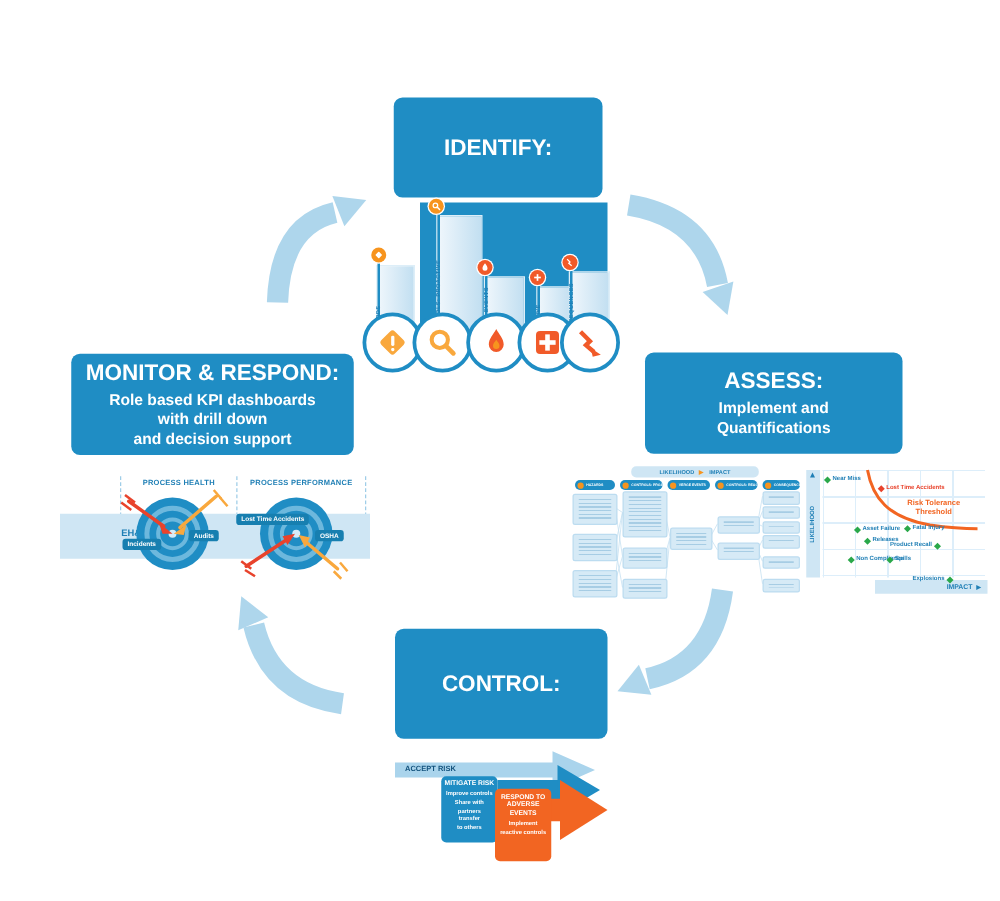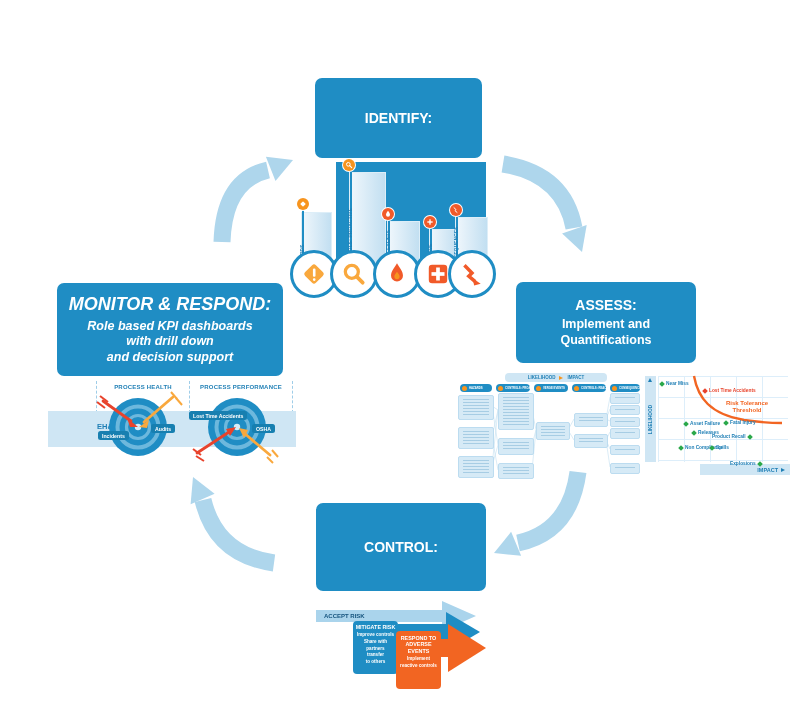--- a/index.html
+++ b/index.html
@@ -5,25 +5,25 @@
   html,body{margin:0;padding:0;background:#fff;}
   .canvas{position:relative;width:800px;height:721px;background:#fff;overflow:hidden;
           font-family:"Liberation Sans",sans-serif;}
   .abs{position:absolute;}
   
   .page-title{left:0;top:20px;width:800px;text-align:center;color:#1b87c2;
               font-size:21px;font-weight:bold;letter-spacing:-0.3px;}
   
   .stage{background:#1f8dc4;border-radius:7px;color:#fff;text-align:center;
          display:flex;flex-direction:column;justify-content:center;gap:4px;}
-  .stage-heading{font-weight:bold;font-size:14px;}
+  .stage-heading{font-weight:bold;font-size:18px;}
   .stage-body{font-weight:bold;font-size:12.5px;line-height:1.25;white-space:pre-line;}
   #box-identify{left:315px;top:78px;width:167px;height:80px;}
-  #box-assess{left:516px;top:282px;width:180px;height:81px;}
-  #box-monitor{left:57px;top:283px;width:226px;height:93px;font-style:italic;}
+  #box-assess{left:516px;top:282px;width:206px;height:81px;}
+  #box-monitor{left:57px;top:283px;width:226px;height:81px;}
   #box-monitor .stage-heading{font-size:18px;}
   #box-control{left:316px;top:503px;width:170px;height:88px;}
   
   .id-backdrop{left:336px;top:162px;width:150px;height:100px;background:#1f8dc4;}
   .id-bar{background:linear-gradient(to right,#f0f7fc,#c2dff1);border:1px solid #ddeef8;}
   .id-pole{width:2px;background:#1f8dc4;}
   .id-label{font-size:4.6px;font-weight:bold;color:#1f7fb5;letter-spacing:.3px;
             transform:rotate(-90deg);transform-origin:left bottom;white-space:nowrap;width:90px;}
   .mini-icon{width:12px;height:12px;border-radius:50%;background:#f7941e;
              display:flex;align-items:center;justify-content:center;box-shadow:0 0 0 1px #fff;}

